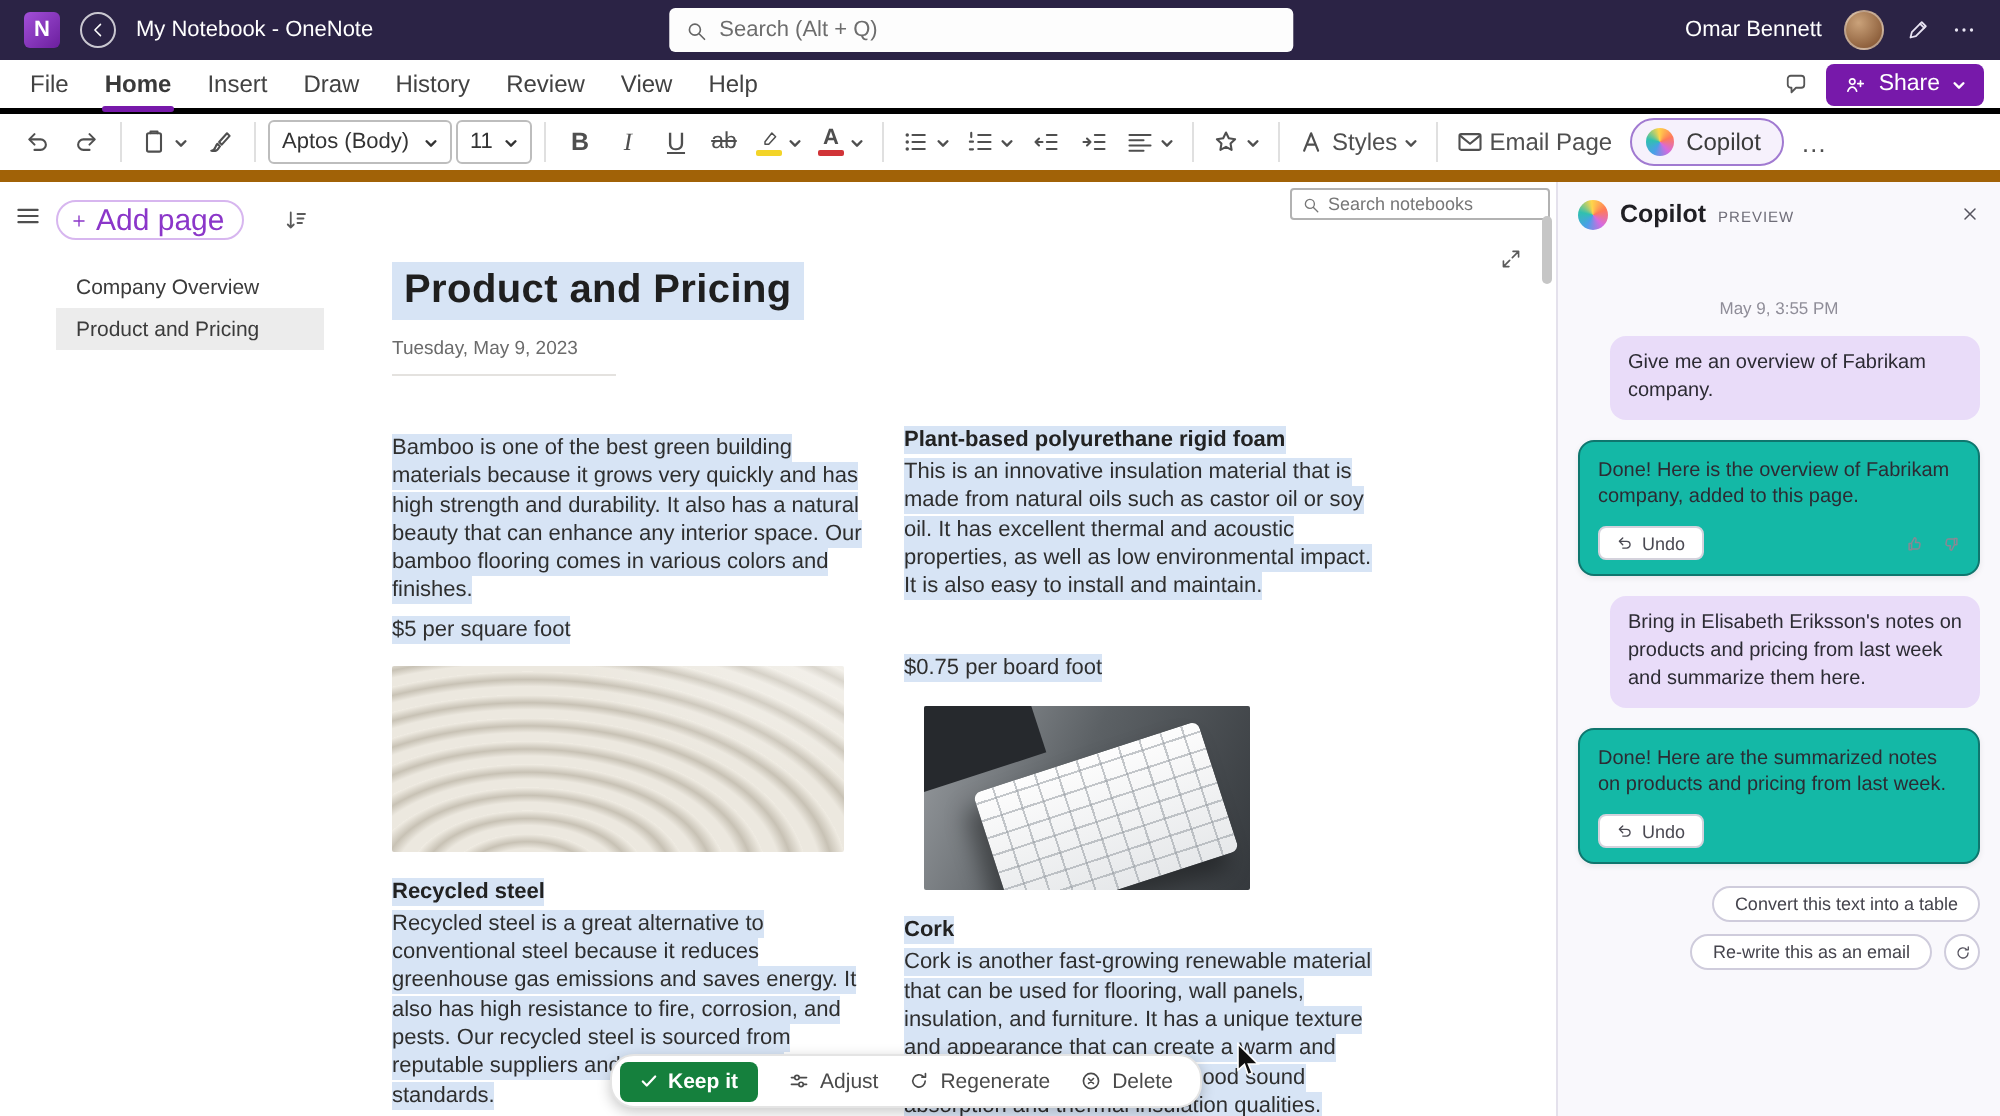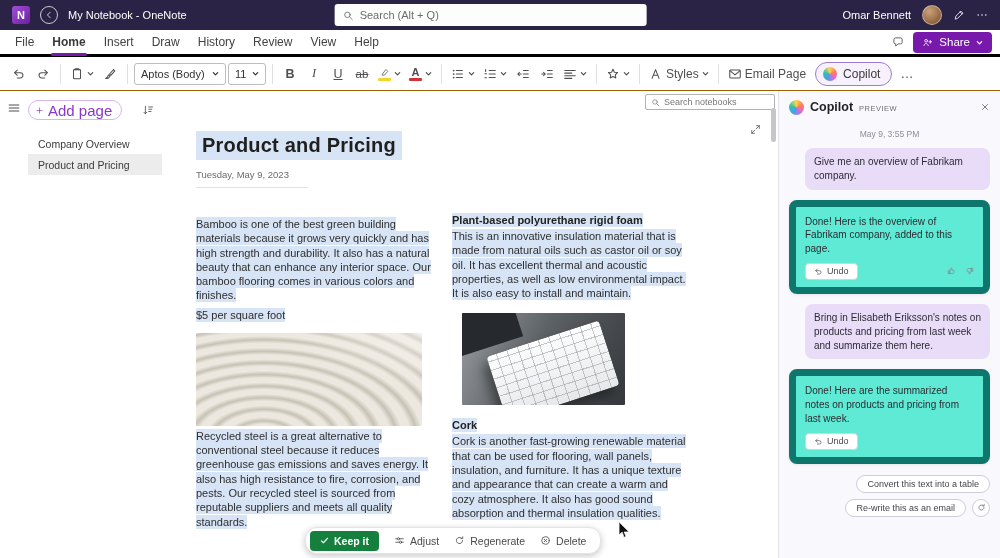--- a/index.html
+++ b/index.html
@@ -29,21 +29,21 @@
   
   .menubar { height:27px; background:#fff; display:flex; align-items:center; padding:0 6px; border-bottom:3px solid #000000; flex:0 0 auto; }
   .menu-item { font-size:12px; color:#424242; padding:6px 9px 7px; position:relative; }
   .menu-item.active { font-weight:700; color:#3a3a3a; }
   .menu-item.active::after { content:""; position:absolute; left:8px; right:8px; bottom:0; height:2.5px; border-radius:2px; background:#7719aa; }
   .menu-right { margin-left:auto; display:flex; align-items:center; gap:9px; padding-right:2px; }
   .mb-ic { color:#565656; display:flex; }
   .share-btn { background:#7719aa; color:#fff; font-size:11.5px; border-radius:4px; height:21px; padding:0 9px; display:flex; align-items:center; gap:6px; }
 
   
-  .ribbon { height:34px; background:#fff; border-bottom:1px solid #a16207; display:flex; align-items:center; padding:0 8px; gap:2px; color:#4f4f4f; flex:0 0 auto; }
+  .ribbon { height:34px; background:#fff; border-bottom:6px solid #a16207; display:flex; align-items:center; padding:0 8px; gap:2px; color:#4f4f4f; flex:0 0 auto; }
   .rb-btn { height:24px; min-width:22px; padding:0 3px; display:flex; align-items:center; justify-content:center; gap:3px; border-radius:3px; font-size:12px; color:#4f4f4f; }
   .divider { width:1px; height:20px; background:#e0e0e0; margin:0 4px; flex:0 0 auto; }
   .select { height:22px; border:1px solid #bdbdbd; border-radius:3px; display:flex; align-items:center; gap:4px; padding:0 6px; font-size:11px; color:#333; justify-content:space-between; }
   .font-select { width:92px; }
   .size-select { width:38px; }
   .fmt { font-size:12.5px; width:21px; }
   .fmt .b { font-weight:700; }
   .fmt .i { font-style:italic; font-family:"Liberation Serif", serif; }
   .fmt .u { text-decoration:underline; }
   .fmt .ab { text-decoration:line-through; font-size:11.5px; }
@@ -108,24 +108,24 @@
   .ab-item { display:flex; align-items:center; gap:5px; font-size:10.5px; color:#4a4a4a; }
   .cursor { position:absolute; left:456px; top:430px; z-index:9; }
 
   
   .copilot { width:222px; flex:0 0 auto; border-left:1px solid #e4e1ec; background:#f9f8fc; display:flex; flex-direction:column; min-height:0; }
   .cp-head { height:32px; display:flex; align-items:center; gap:6px; padding:0 10px; flex:0 0 auto; }
   .cp-logo-lg { width:15px; height:15px; border-radius:50%; background:conic-gradient(from 210deg,#4a9fe8,#30c0b0,#ffd54a,#ff7a59,#d66ae0,#4a9fe8); }
   .cp-title { font-size:12.5px; font-weight:700; color:#201f24; }
   .cp-badge { font-size:7.5px; color:#6f6d78; letter-spacing:.5px; margin-top:2px; }
   .cp-close { margin-left:auto; color:#55535e; display:flex; }
-  .cp-body { flex:1; padding:2px 10px 0; display:flex; flex-direction:column; overflow:hidden; }
+  .cp-body { flex:1; padding:2px 10px 0; display:flex; flex-direction:column; overflow:hidden;margin-top:20px; }
   .cp-time { text-align:center; font-size:8.5px; color:#8f8d98; margin:4px 0 9px; }
   .bubble { align-self:flex-end; background:#e9dcf9; border-radius:8px; padding:7px 9px; font-size:10px; line-height:1.38; color:#2c2b33; margin:0 0 10px 16px; }
-  .card { background:#5eead4; border:7px solid #0f766e; border-radius:8px; box-shadow:0 1px 3px rgba(0,0,0,.08); padding:8px 9px 7px; font-size:10px; line-height:1.38; color:#2c2b33; margin-bottom:10px; }
+  .card { background:#14b8a6; border:1px solid #0f766e; border-radius:8px; box-shadow:0 1px 3px rgba(0,0,0,.08); padding:8px 9px 7px; font-size:10px; line-height:1.38; color:#2c2b33; margin-bottom:10px; }
   .card-actions { display:flex; align-items:center; margin-top:7px; }
   .undo-btn { border:1px solid #d4d2dc; border-radius:4px; height:17px; padding:0 8px; display:flex; align-items:center; gap:4px; font-size:9px; color:#4a4952; background:#fff; }
   .thumbs { margin-left:auto; display:flex; gap:7px; color:#8a8894; }
   .chips { display:flex; flex-direction:column; align-items:flex-end; gap:6px; margin-top:1px; }
   .chip { border:1px solid #cfccdc; border-radius:12px; background:#fff; padding:3px 10px; font-size:9px; color:#45444d; }
   .chip-row { display:flex; align-items:center; gap:6px; }
   .refresh-btn { width:18px; height:18px; border:1px solid #cfccdc; border-radius:50%; background:#fff; display:flex; align-items:center; justify-content:center; color:#55535e; }
   .cp-input-wrap { padding:9px 10px 11px; flex:0 0 auto; }
   .cp-input { position:relative; background:#fff; border:1px solid #d8d4e4; border-radius:8px; height:54px; box-shadow:0 1px 2px rgba(0,0,0,.06); padding:7px 8px 24px; }
   .cp-input textarea { width:100%; height:100%; border:none; outline:none; resize:none; font-size:10px; color:#333; }
@@ -397,26 +397,28 @@
       <div class="sb-thumb"></div>
 
       <div class="page-body">
         <h1 class="page-title">Product and Pricing</h1>
         <div class="page-date">Tuesday, May 9, 2023</div>
         <div class="cols">
           <div class="col">
             <p class="sec-p"><span class="hl">Bamboo is one of the best green building materials because it grows very quickly and has high strength and durability. It also has a natural beauty that can enhance any interior space. Our bamboo flooring comes in various colors and finishes.</span></p>
             <div class="price"><span class="hl">$5 per square foot</span></div>
             <div class="note-img img-bamboo"></div>
+            <div class="sec-h after-img"><span class="hl">Recycled steel</span></div>
             <p class="sec-p"><span class="hl">Recycled steel is a great alternative to conventional steel because it reduces greenhouse gas emissions and saves energy. It also has high resistance to fire, corrosion, and pests. Our recycled steel is sourced from reputable suppliers and meets all quality standards.</span></p>
 
           </div>
           <div class="col">
             <div class="sec-h"><span class="hl">Plant-based polyurethane rigid foam</span></div>
             <p class="sec-p"><span class="hl">This is an innovative insulation material that is made from natural oils such as castor oil or soy oil. It has excellent thermal and acoustic properties, as well as low environmental impact. It is also easy to install and maintain.</span></p>
+            <div class="price offset"><span class="hl">$0.75 per board foot</span></div>
             <div class="note-img img-foam"></div>
             <div class="sec-h after-img"><span class="hl">Cork</span></div>
             <p class="sec-p"><span class="hl">Cork is another fast-growing renewable material that can be used for flooring, wall panels, insulation, and furniture. It has a unique texture and appearance that can create a warm and cozy atmosphere. It also has good sound absorption and thermal insulation qualities.</span></p>
           </div>
         </div>
       </div>
 
       <div class="action-bar">
         <button class="keep-btn">
           <svg class="i9" viewBox="0 0 16 16" style="stroke-width:2">

